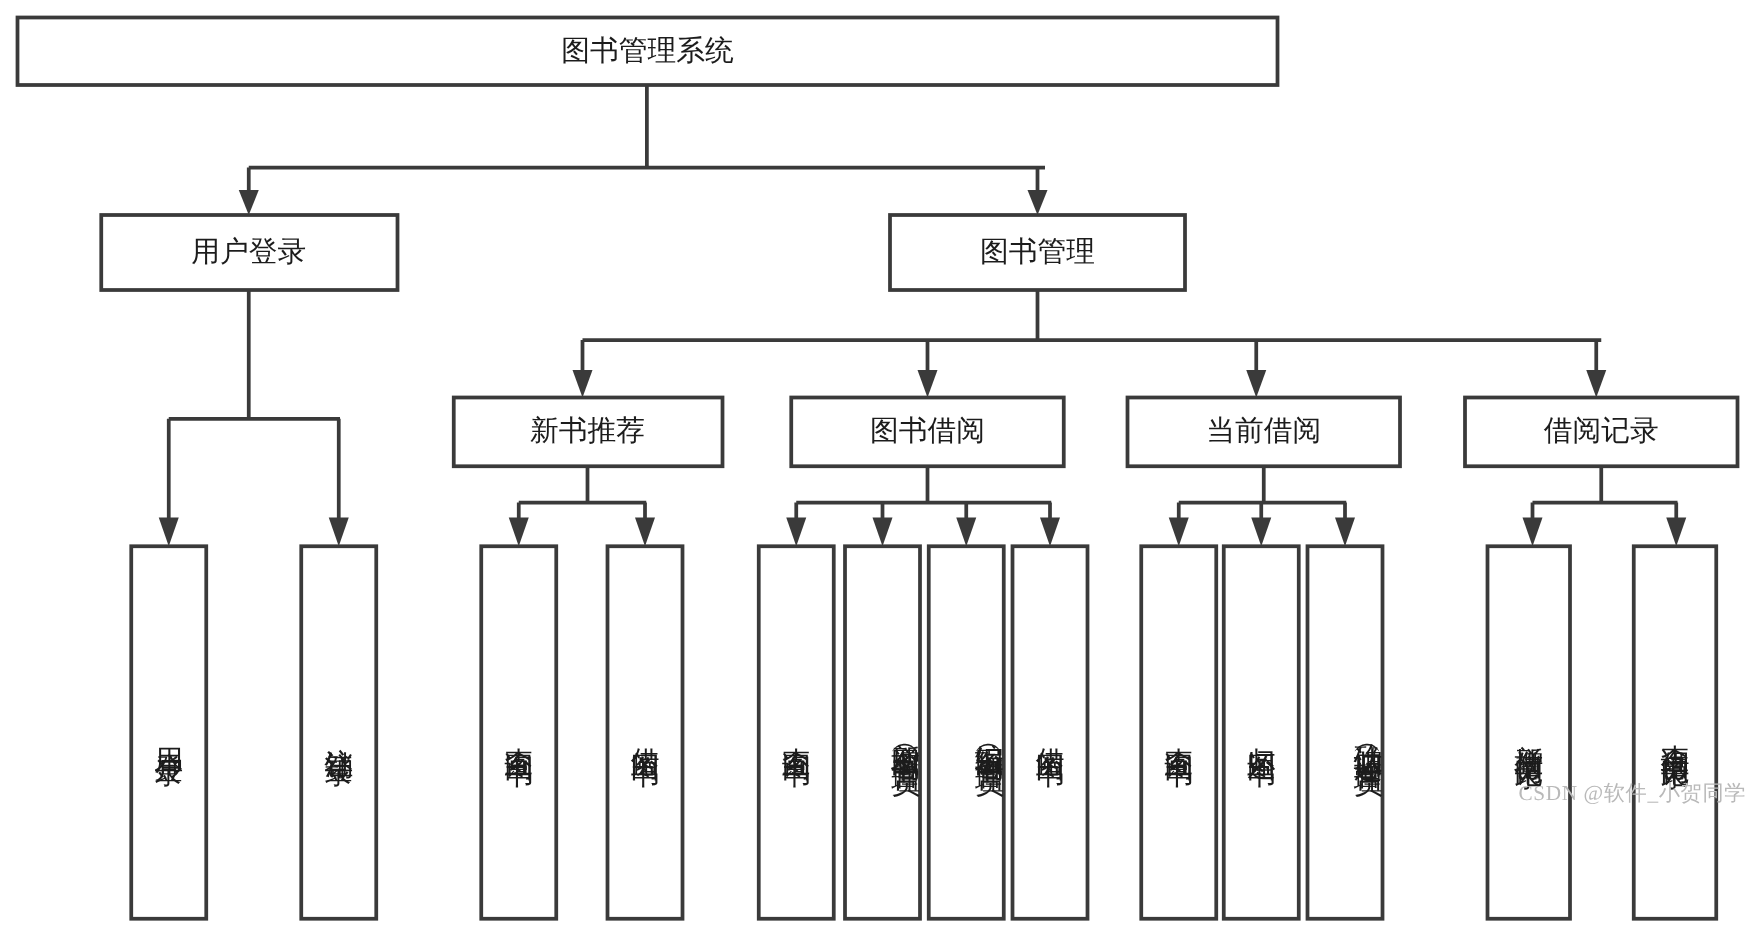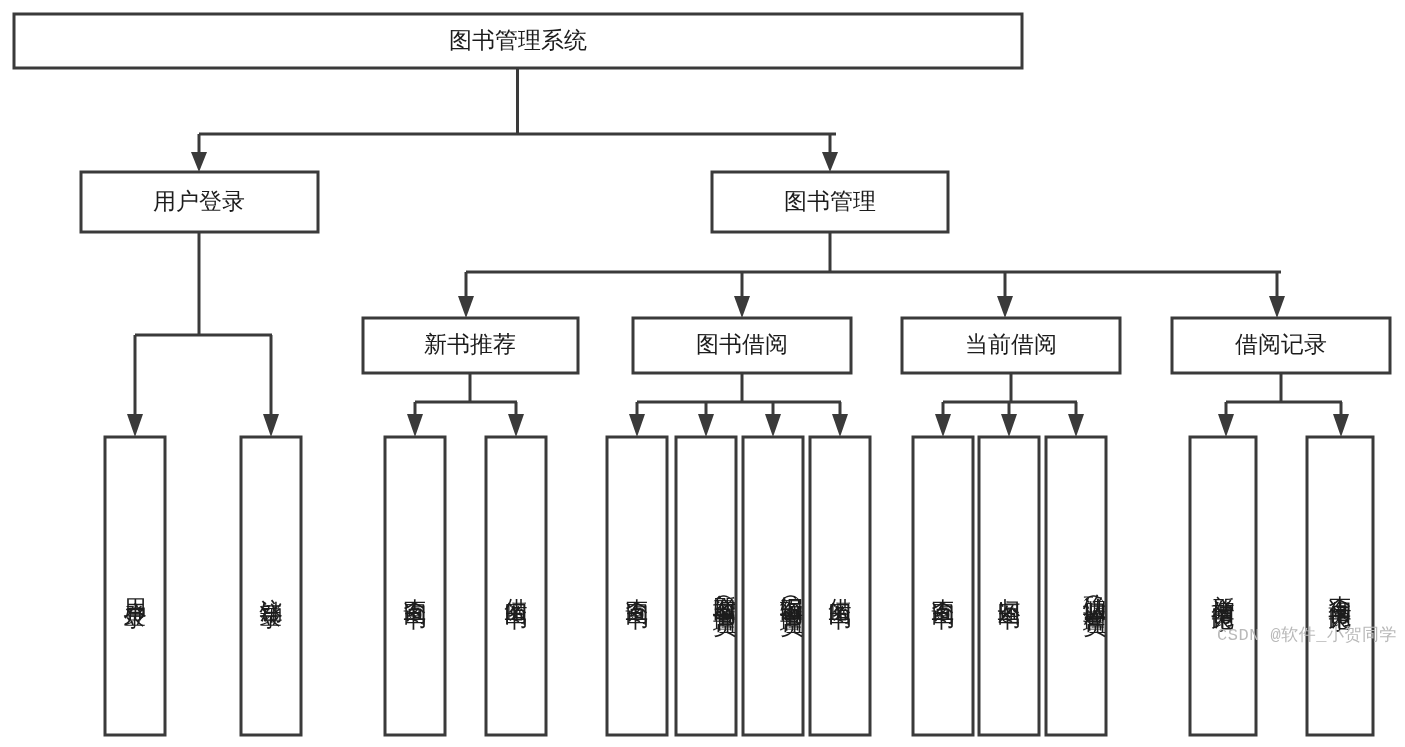--- a/index.html
+++ b/index.html
@@ -63,21 +63,21 @@
   }
   .vlabel-wrap.centered {
     align-items: center;
   }
   .watermark {
     position: absolute;
     right: 8px;
     bottom: 6px;
     font-size: 17px;
     color: #b9b9b9;
-    font-family: Liberation Mono, monospace;
+    font-family: Liberation Serif, serif;
     letter-spacing: 0.5px;
     white-space: nowrap;
   }
 </style>
 </head>
 <body>
 
 <div id="diagram-root">
 
   <svg width="1405" height="747" viewBox="0 0 1405 747">

